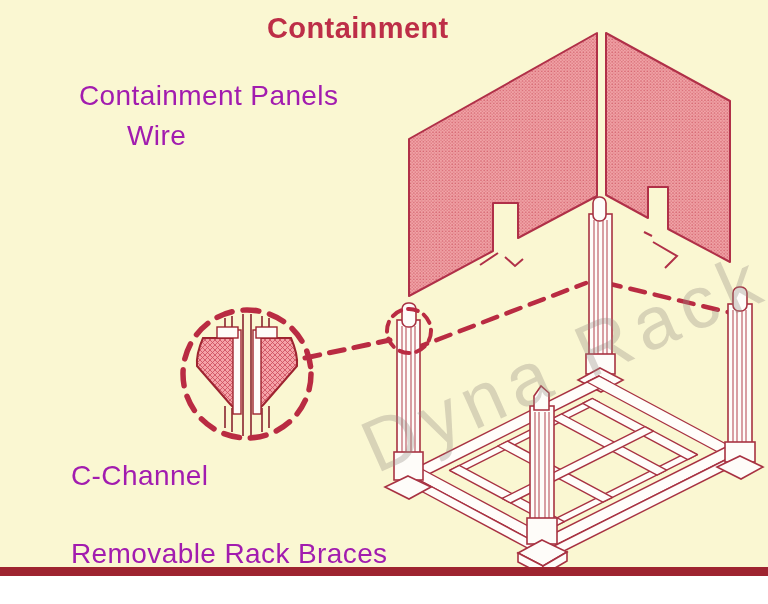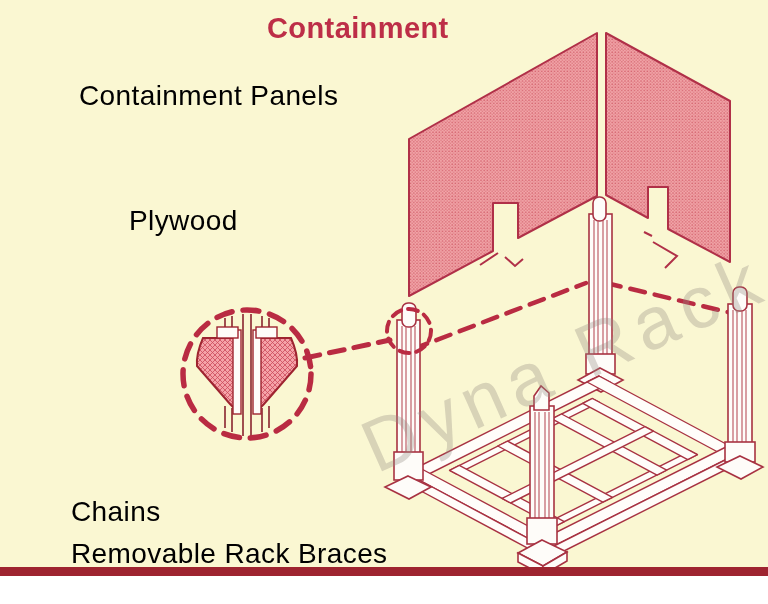--- a/index.html
+++ b/index.html
@@ -2,21 +2,21 @@
 <html><head>
 <meta charset="utf-8">
 <style>
   html,body { margin:0; padding:0; }
   .page {
     position:relative; width:768px; height:576px;
     background:#FAF7D2; overflow:hidden;
     font-family:"Liberation Sans", sans-serif;
   }
   .lbl {
-    position:absolute; font-size:28px; color:#000000;
+    position:absolute; font-size:28px; color:#a21caf;
     letter-spacing:0.4px; white-space:nowrap; z-index:3;
   }
   .title { font-weight:700; font-size:29px; color:#BD2E47; }
   .art { position:absolute; left:0; top:0; z-index:2; }
   .watermark {
     position:absolute; left:366px; top:408px; width:480px; height:84px;
     transform:rotate(-24deg); transform-origin:0 50%;
     font-size:74px; color:rgba(150,142,131,0.34);
     letter-spacing:8px; white-space:nowrap; z-index:4;
   }
@@ -31,23 +31,23 @@
   .postline { stroke:#B9505C; stroke-width:1.1; fill:none; }
 </style>
 </head>
 <body>
 
 <div class="page">
 
   <div class="lbl title" style="left:267px; top:12px;">Containment</div>
 
   <div class="lbl" style="left:79px;  top:80px;">Containment Panels</div>
-  <div class="lbl" style="left:129px; top:205px;">Plywood</div>
+  <div class="lbl" style="left:127px; top:120px;">Wire</div>
 
-  <div class="lbl" style="left:71px; top:496px;">Chains</div>
+  <div class="lbl" style="left:71px; top:460px;">C-Channel</div>
   <div class="lbl" style="left:71px; top:538px;">Removable Rack Braces</div>
 
   <svg class="art" width="768" height="604" viewBox="0 0 768 604">
     <defs>
       <pattern id="ht" width="3.2" height="3.2" patternUnits="userSpaceOnUse">
         <rect width="3.2" height="3.2" fill="#F2A6A9"></rect>
         <circle cx="1" cy="1" r="0.85" fill="#D4636E"></circle>
         <circle cx="2.6" cy="2.6" r="0.7" fill="#DD7780"></circle>
       </pattern>
       <pattern id="xh" width="5" height="5" patternUnits="userSpaceOnUse">

